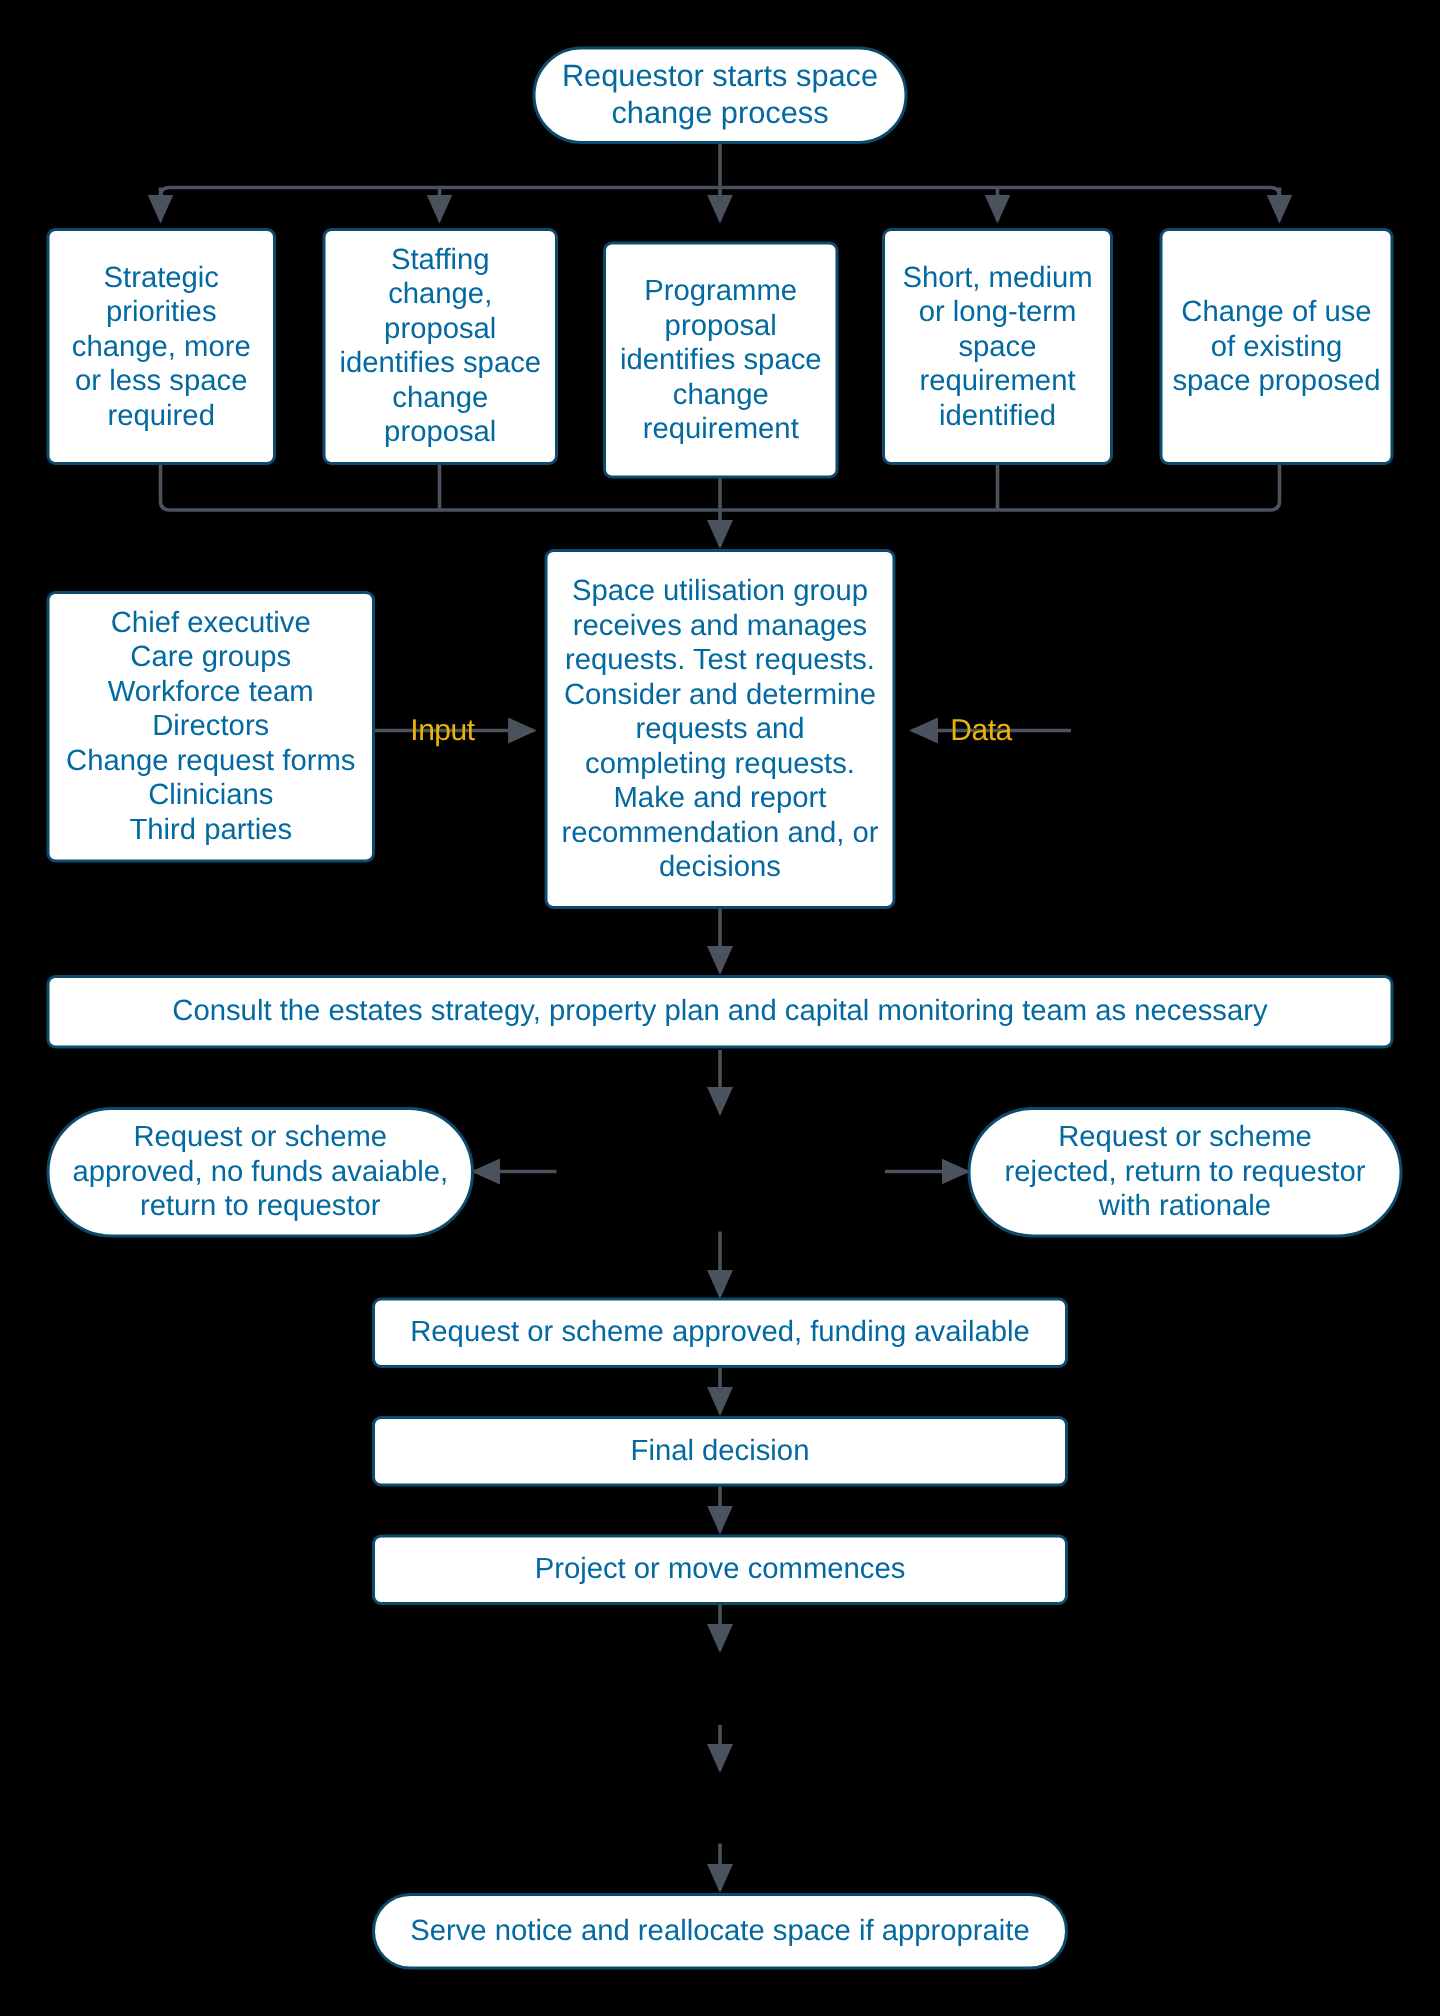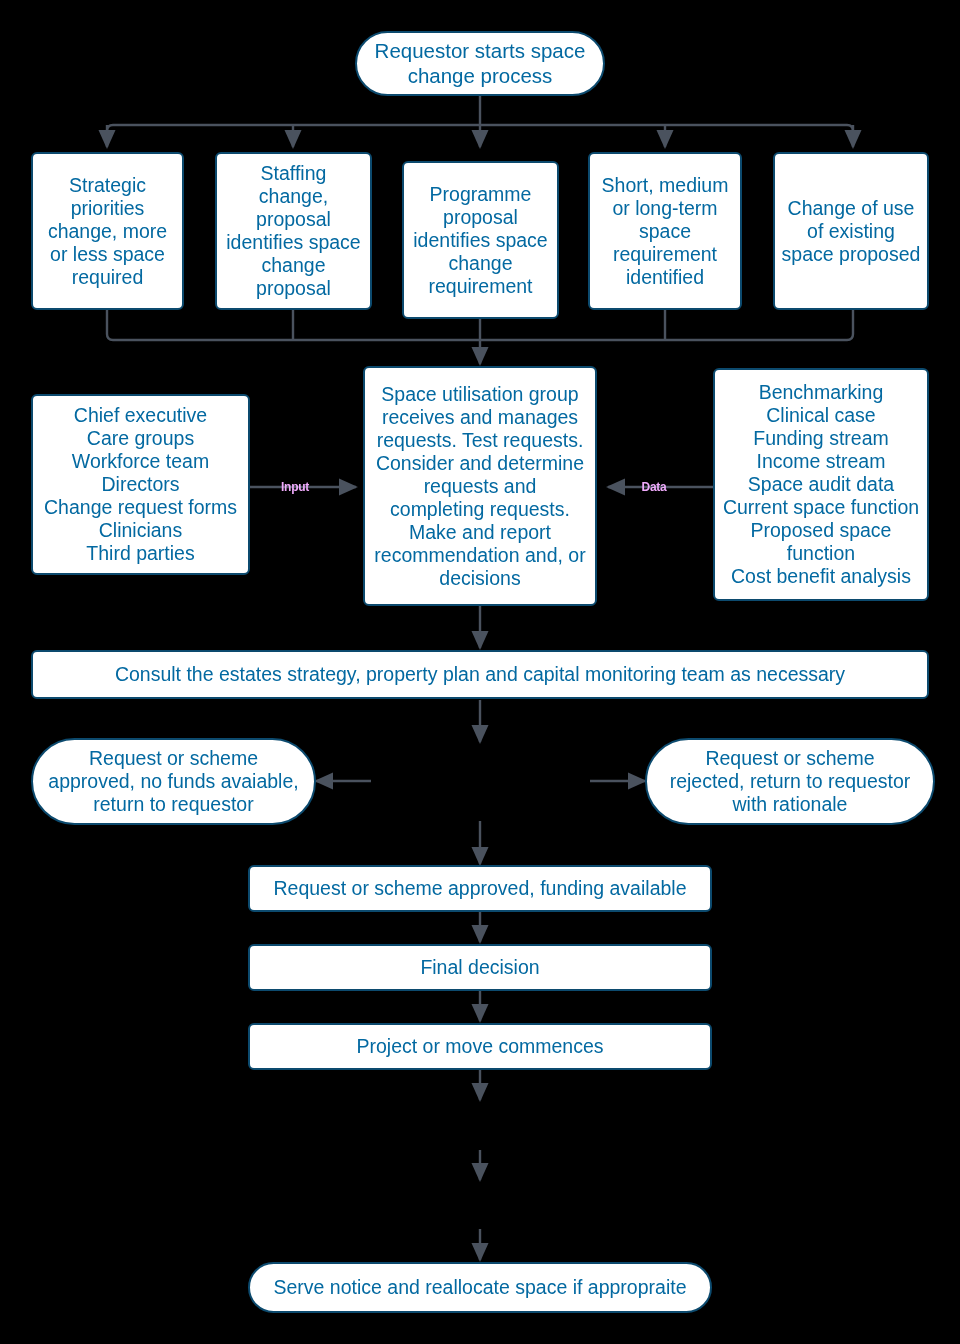--- a/index.html
+++ b/index.html
@@ -10,22 +10,22 @@
 
   .node{position:absolute;box-sizing:border-box;background:#fff;
         border:2px solid #0c4a6e;color:#0369a1;
         display:flex;align-items:center;justify-content:center;
         text-align:center;line-height:1.18;white-space:pre-line;z-index:2;}
   .rect{border-radius:6px;}
   .stadium{border-radius:999px;}
   .f20{font-size:20.5px;}
   .f19{font-size:19.5px;}
 
-  .edgelabel{position:absolute;z-index:3;color:#f0abfc;font-weight:bold;
-             font-size:12px;letter-spacing:-0.3px;
+  .edgelabel{position:absolute;z-index:3;color:#eab308;font-weight:normal;
+             font-size:20px;letter-spacing:-0.3px;
              display:flex;align-items:center;justify-content:center;}
 </style>
 </head>
 <body>
 
 <div id="stage">
 
   <svg id="edges" viewBox="0 0 960 1344">
     <defs>
       <marker id="ar" markerWidth="9" markerHeight="9" refX="7.2" refY="4.5" orient="auto" markerUnits="strokeWidth">
@@ -109,29 +109,20 @@
 Third parties</div>
   <div class="node rect f19" style="left:363px;top:366px;width:234px;height:240px;padding:0 4px;">Space utilisation group
 receives and manages
 requests. Test requests.
 Consider and determine
 requests and
 completing requests.
 Make and report
 recommendation and, or
 decisions</div>
-  <div class="node rect f19" style="left:713px;top:368px;width:216px;height:233px;padding:0 4px;">Benchmarking
-Clinical case
-Funding stream
-Income stream
-Space audit data
-Current space function
-Proposed space
-function
-Cost benefit analysis</div>
 
   <div class="edgelabel" style="left:262px;top:476px;width:66px;height:22px;">Input</div>
   <div class="edgelabel" style="left:624px;top:476px;width:60px;height:22px;">Data</div>
 
   <div class="node rect f19" style="left:31px;top:650px;width:898px;height:49px;">Consult the estates strategy, property plan and capital monitoring team as necessary</div>
 
   <div class="node stadium f19" style="left:31px;top:738px;width:285px;height:87px;padding:0 12px;">Request or scheme
 approved, no funds avaiable,
 return to requestor</div>
   <div class="node stadium f19" style="left:645px;top:738px;width:290px;height:87px;padding:0 12px;">Request or scheme

